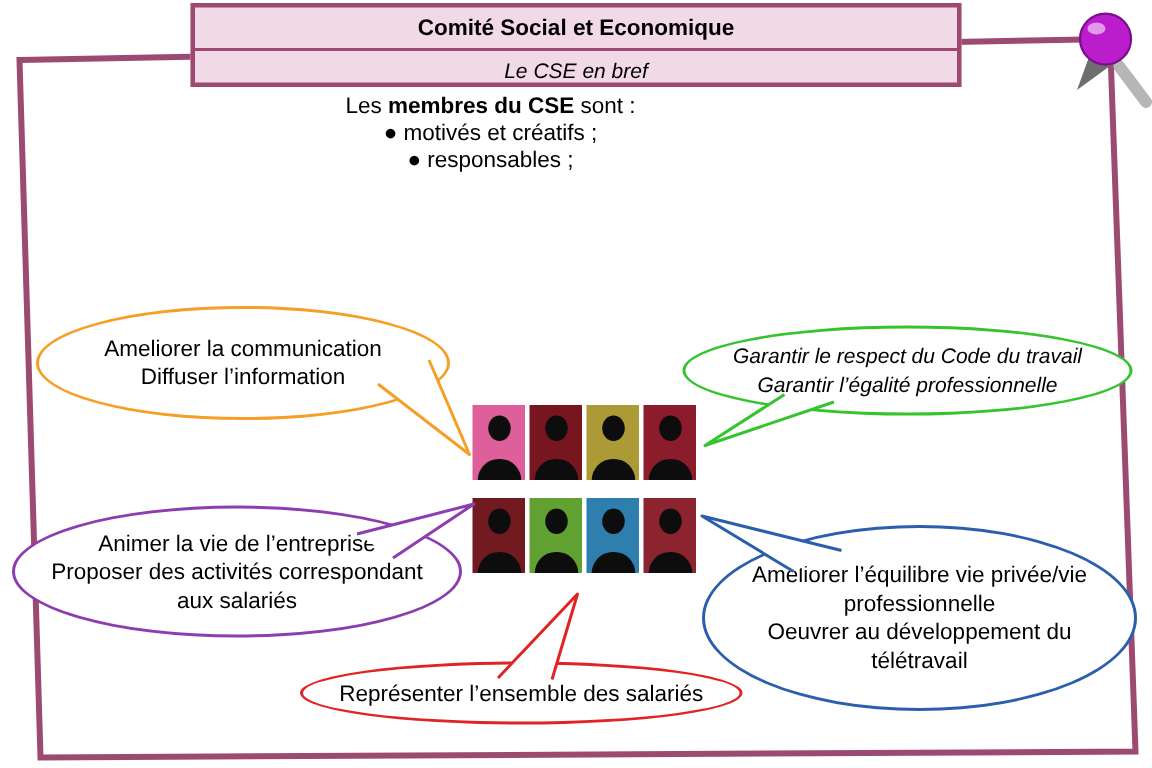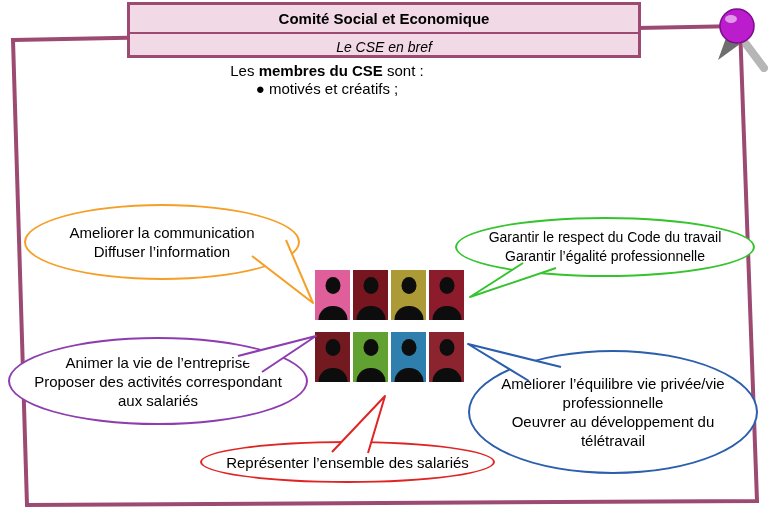--- a/index.html
+++ b/index.html
@@ -31,21 +31,21 @@
   .cell:nth-child(6){background:#61a131}
   .cell:nth-child(7){background:#2e7fae}
   .cell:nth-child(8){background:#8c2430}
   .head { position:absolute; top:7px; left:50%; transform:translateX(-50%); width:15px; height:17px; border-radius:50%; background:#0d0d0d; display:block; }
   .torso{ position:absolute; bottom:-4px; left:50%; transform:translateX(-50%); width:29px; height:18px; border-radius:14px 14px 0 0; background:#0d0d0d; display:block; }
 
   .bubble { position:absolute; border-radius:50%; border:2px solid #000; background:#fff;
             display:flex; flex-direction:column; justify-content:center; align-items:center;
             text-align:center; font-size:15px; line-height:19px; z-index:2; white-space:nowrap; }
   .b-orange { border-color:#f59f27; left:24px;  top:204px; width:276px; height:76px; }
-  .b-green  { border-color:#35c42d; left:455px; top:217px; width:300px; height:60px; font-size:14px; }
+  .b-green  { border-color:#35c42d; left:455px; top:217px; width:300px; height:60px; font-size:14px;font-style:italic; }
   .b-purple { border-color:#8d3daf; left:8px;   top:337px; width:300px; height:88px; }
   .b-red    { border-color:#e02424; left:200px; top:441px; width:295px; height:42px; }
   .b-blue   { border-color:#2b5fad; left:468px; top:350px; width:290px; height:124px;text-align:center; }
 </style>
 </head>
 <body>
 
 <div class="page">
 
   <svg class="frame-svg" viewBox="0 0 768 512">
@@ -61,20 +61,21 @@
   <svg class="pushpin" viewBox="0 0 68 84">
     <line x1="46" y1="44" x2="64" y2="68" stroke="#9e9e9e" stroke-width="8" stroke-linecap="round" opacity="0.75"></line>
     <polygon points="26,38 40,44 18,60" fill="#6e6e6e"></polygon>
     <circle cx="37" cy="26" r="17" fill="#bb1ccc" stroke="#7c0d8e" stroke-width="1.5"></circle>
     <ellipse cx="31" cy="19" rx="6" ry="4" fill="#ffffff" opacity="0.55"></ellipse>
   </svg>
 
   <div class="intro">
     <div><span>Les </span><b>membres du CSE</b><span> sont :</span></div>
     <div>● motivés et créatifs ;</div>
+    <div>● responsables ;</div>
   </div>
 
 
   <div class="avatars">
     <div class="cell">
         <span class="head"></span>
         <span class="torso"></span>
       </div>
     <div class="cell">
         <span class="head"></span>

